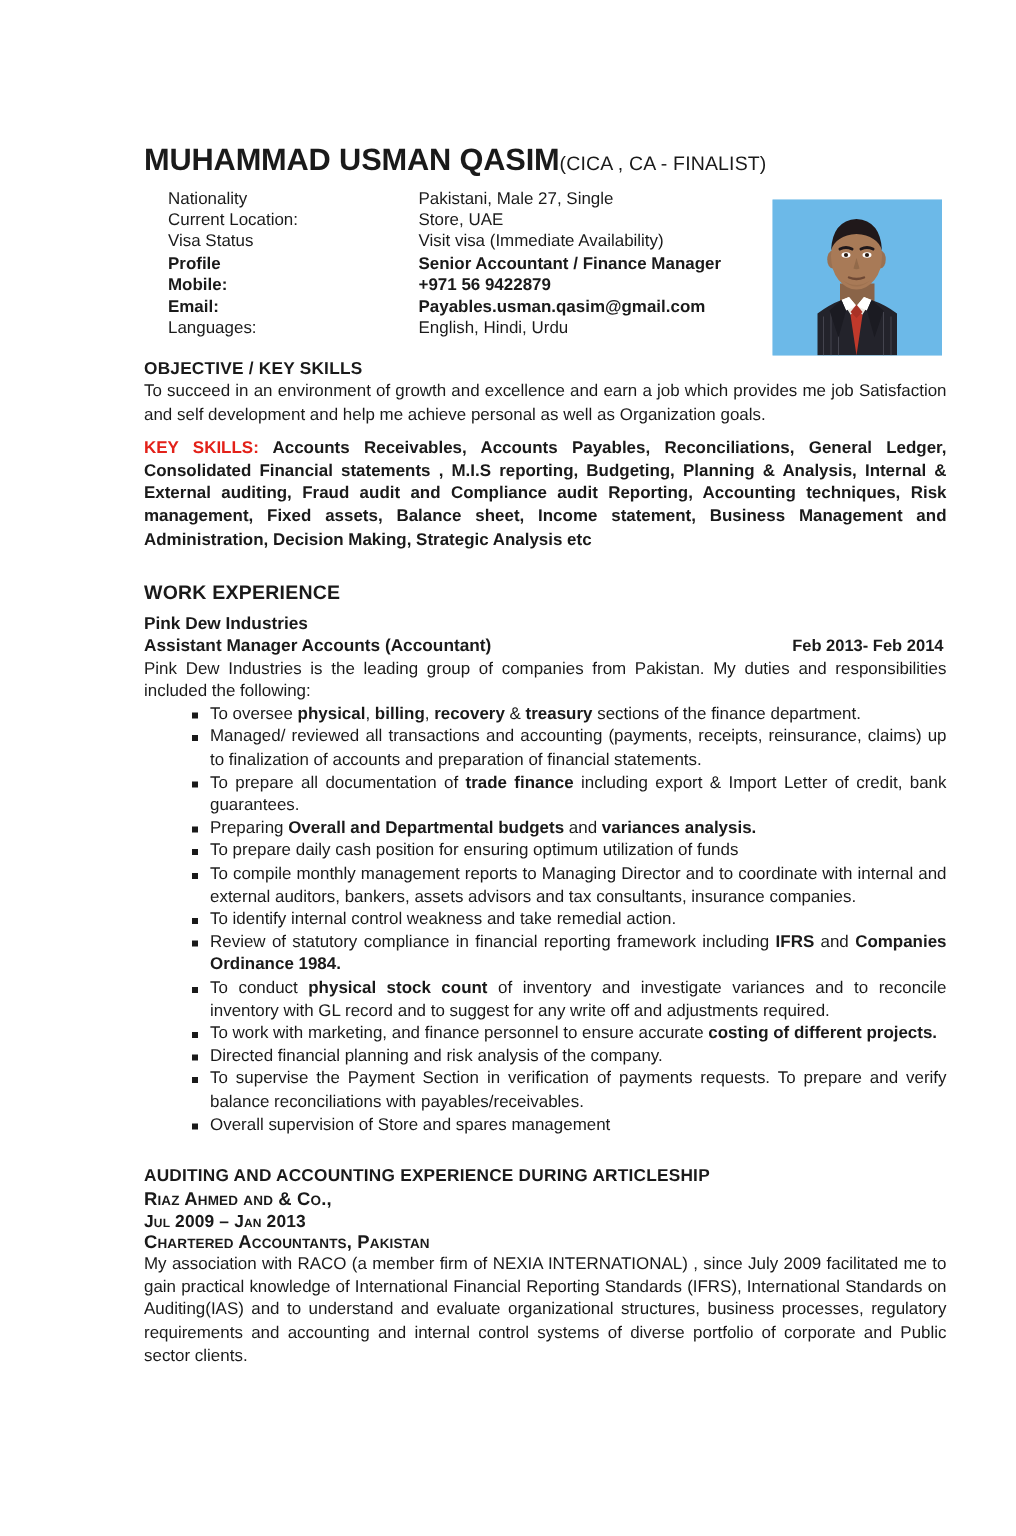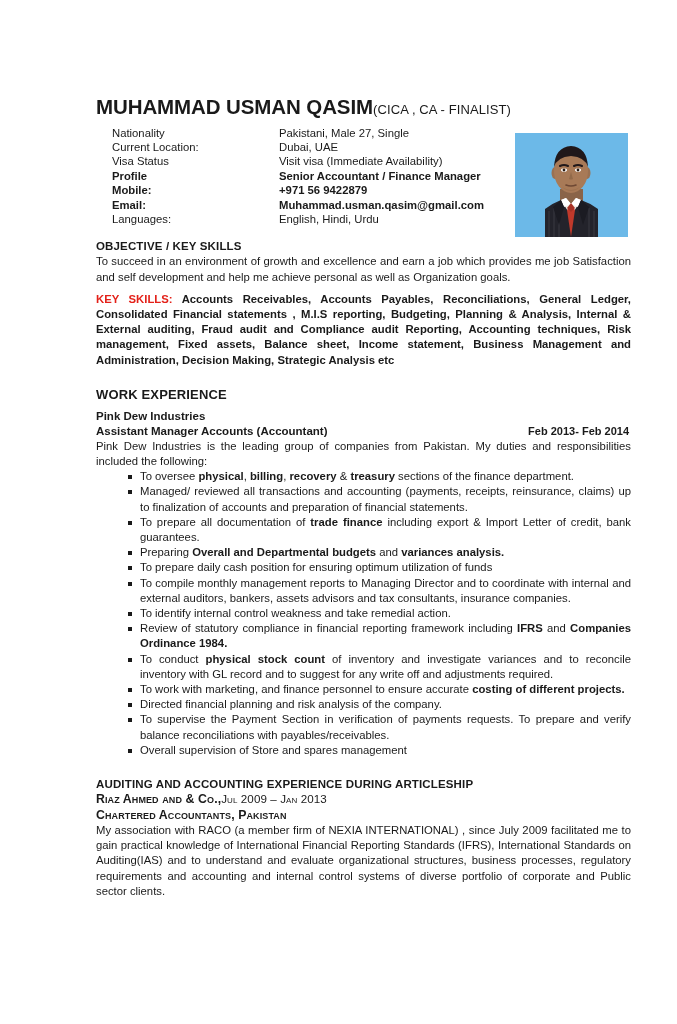--- a/index.html
+++ b/index.html
@@ -141,31 +141,32 @@
     height: 4px;
     background: #1a1a1a;
   }
   ul.bullets li.nojustify { text-align: left; }
 
   
   .firm-row {
     display: flex;
     justify-content: flex-start;
     align-items: baseline;
+    flex-direction: column;
   }
   .smallcaps {
     font-variant: small-caps;
     font-weight: bold;
     font-size: 12.3px;
     line-height: 15.5px;
     letter-spacing: 0.1px;
   }
   .smallcaps-date {
     font-variant: small-caps;
-    font-weight: normal;
+    font-weight: bold;
     font-size: 11.6px;
     letter-spacing: 0.1px;
     padding-right: 18px;
   }
 </style>
 </head>
 <body>
 
 <div class="page">
 
@@ -226,37 +227,37 @@
     </div>
 
     <table class="contact-table">
       <tbody>
         <tr>
           <td class="lbl">Nationality</td>
           <td>Pakistani, Male 27, Single</td>
         </tr>
         <tr>
           <td class="lbl">Current Location:</td>
-          <td> Dubai, UAE</td>
+          <td> Store, UAE</td>
         </tr>
         <tr>
           <td class="lbl">Visa Status</td>
           <td>Visit visa (Immediate Availability)</td>
         </tr>
         <tr class="bold">
           <td class="lbl">Profile</td>
           <td>Senior Accountant / Finance Manager</td>
         </tr>
         <tr class="bold">
           <td class="lbl">Mobile:</td>
           <td>+971 56 9422879</td>
         </tr>
         <tr class="bold">
           <td class="lbl">Email:</td>
-          <td>Muhammad.usman.qasim@gmail.com</td>
+          <td>Payables.usman.qasim@gmail.com</td>
         </tr>
         <tr>
           <td class="lbl">Languages:</td>
           <td>English, Hindi, Urdu</td>
         </tr>
       </tbody>
     </table>
 
     <div class="spacer-md"></div>
 

